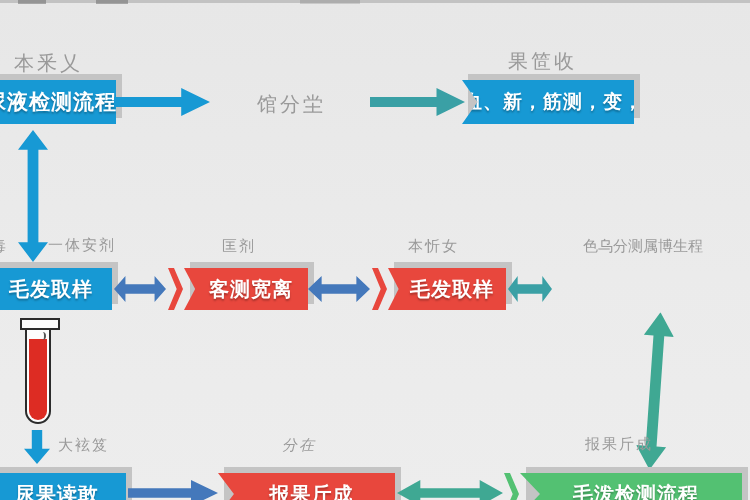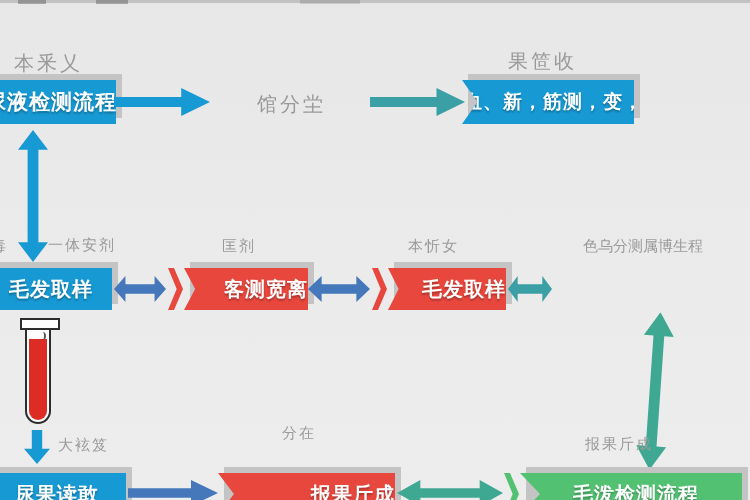--- a/index.html
+++ b/index.html
@@ -26,21 +26,21 @@
     text-shadow:0 2px 2px rgba(0,0,0,0.28);white-space:nowrap;
   }
   .plate.sm{font-size:20px;}
   .plate.notch{clip-path:polygon(0 0,100% 0,100% 100%,0 100%,9% 50%);padding-left:10px;box-sizing:border-box;}
   .chev{
     position:absolute;top:0;height:100%;width:15px;
     clip-path:polygon(0 0,40% 0,100% 50%,40% 100%,0 100%,58% 50%);
   }
 
   .blue{background:#1799d4;}
-  .red{background:#e8473d;justify-content:flex-end;}
+  .red{background:#e8473d;}
   .green{background:#4fbf6e;}
   .greenb{background:#53c172;}
   .steel{background:#4478bb;}
   .teal{background:#3aa0a5;}
   .tealg{background:#3fa893;}
 
   .ar{position:absolute;}
   .ar-right{clip-path:polygon(0 32%,70% 32%,70% 0,100% 50%,70% 100%,70% 68%,0 68%);}
   .ar-h2{clip-path:polygon(0 50%,22% 0,22% 32%,78% 32%,78% 0,100% 50%,78% 100%,78% 68%,22% 68%,22% 100%);}
   .ar-down{clip-path:polygon(30% 0,70% 0,70% 55%,100% 55%,50% 100%,0 55%,30% 55%);}
@@ -135,21 +135,21 @@
       <div class="tube-fill" style="background:#dd2c23;"></div>
       <div class="tube-curl"></div>
     </div>
   </div>
 
   <div class="ar ar-down blue" style="left:24px;top:430px;width:26px;height:34px;"></div>
 
   <div class="ar ar-v2 tealg" style="left:640px;top:312px;width:30px;height:158px;transform:rotate(4deg);"></div>
 
   <div class="caption" style="left:58px;top:436px;">大袨笈</div>
-  <div class="caption" style="left:282px;top:424px;">分在</div>
+  <div class="caption" style="left:282px;top:436px;font-style:italic;">分在</div>
   <div class="caption" style="left:585px;top:435px;">报果斤成</div>
 
   <div class="banner" style="left:-12px;top:473px;width:138px;height:42px;">
     <div class="backing"></div>
     <div class="plate blue sm">
         <span>尿果读敢</span>
       </div>
   </div>
 
   <div class="ar ar-right steel" style="left:128px;top:480px;width:90px;height:26px;"></div>

